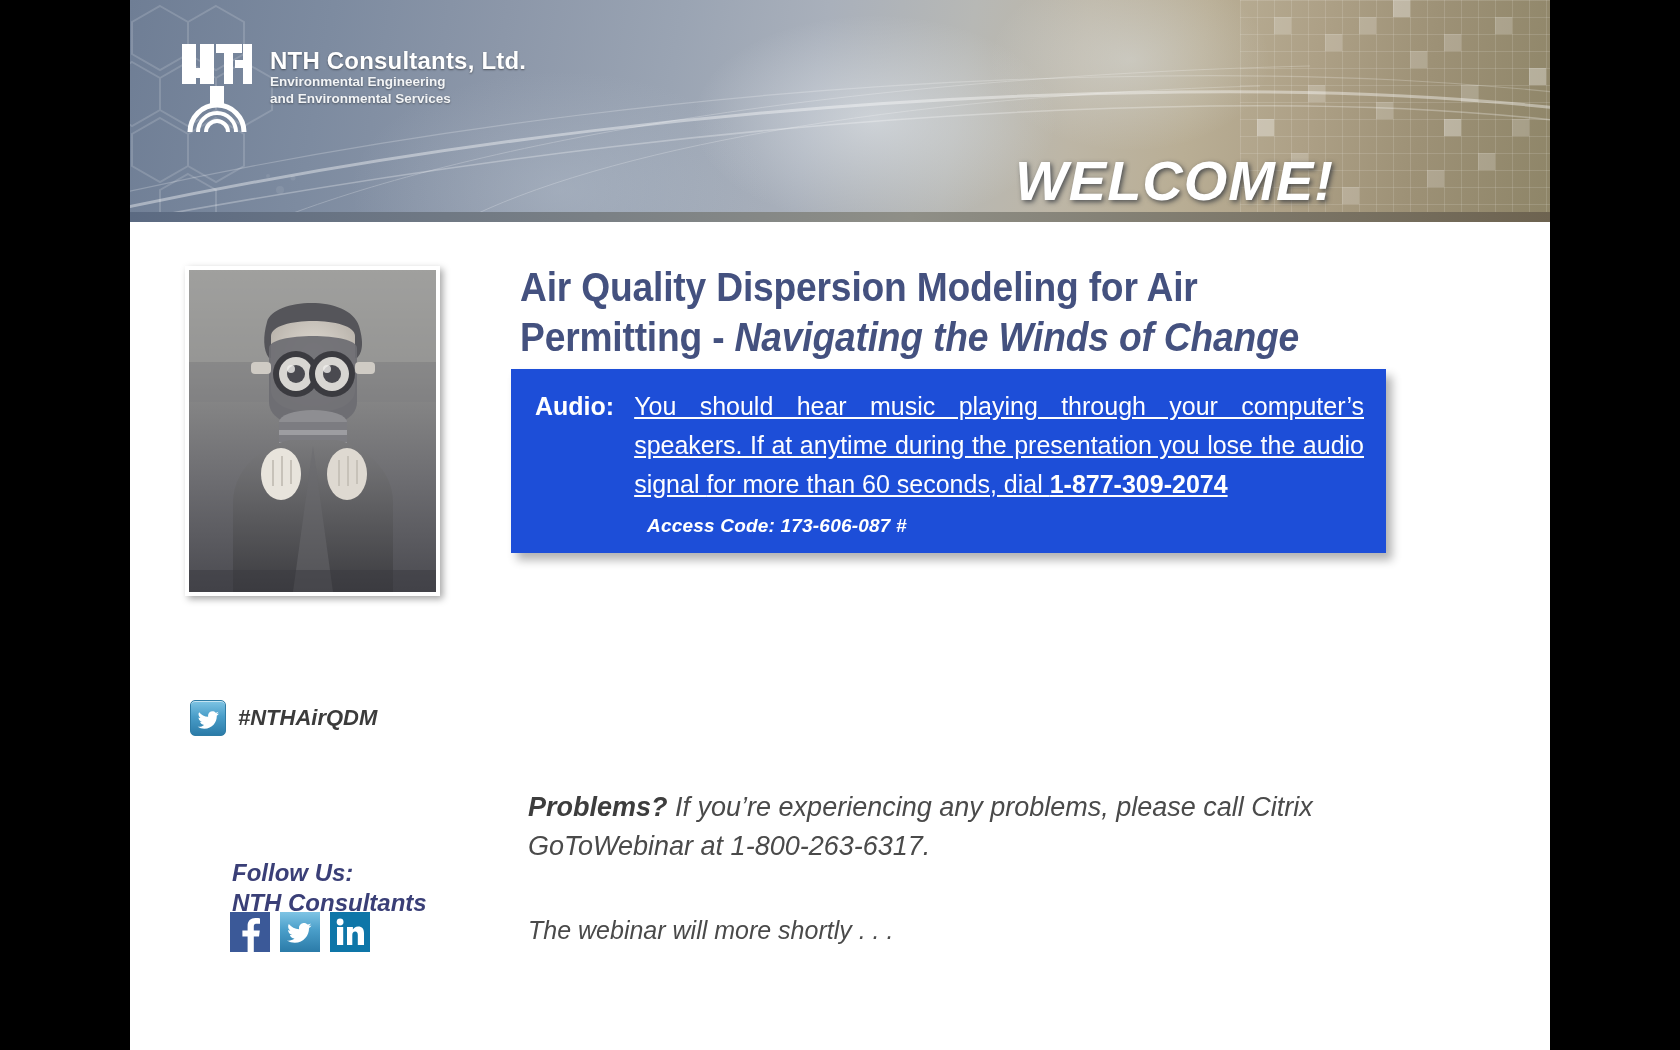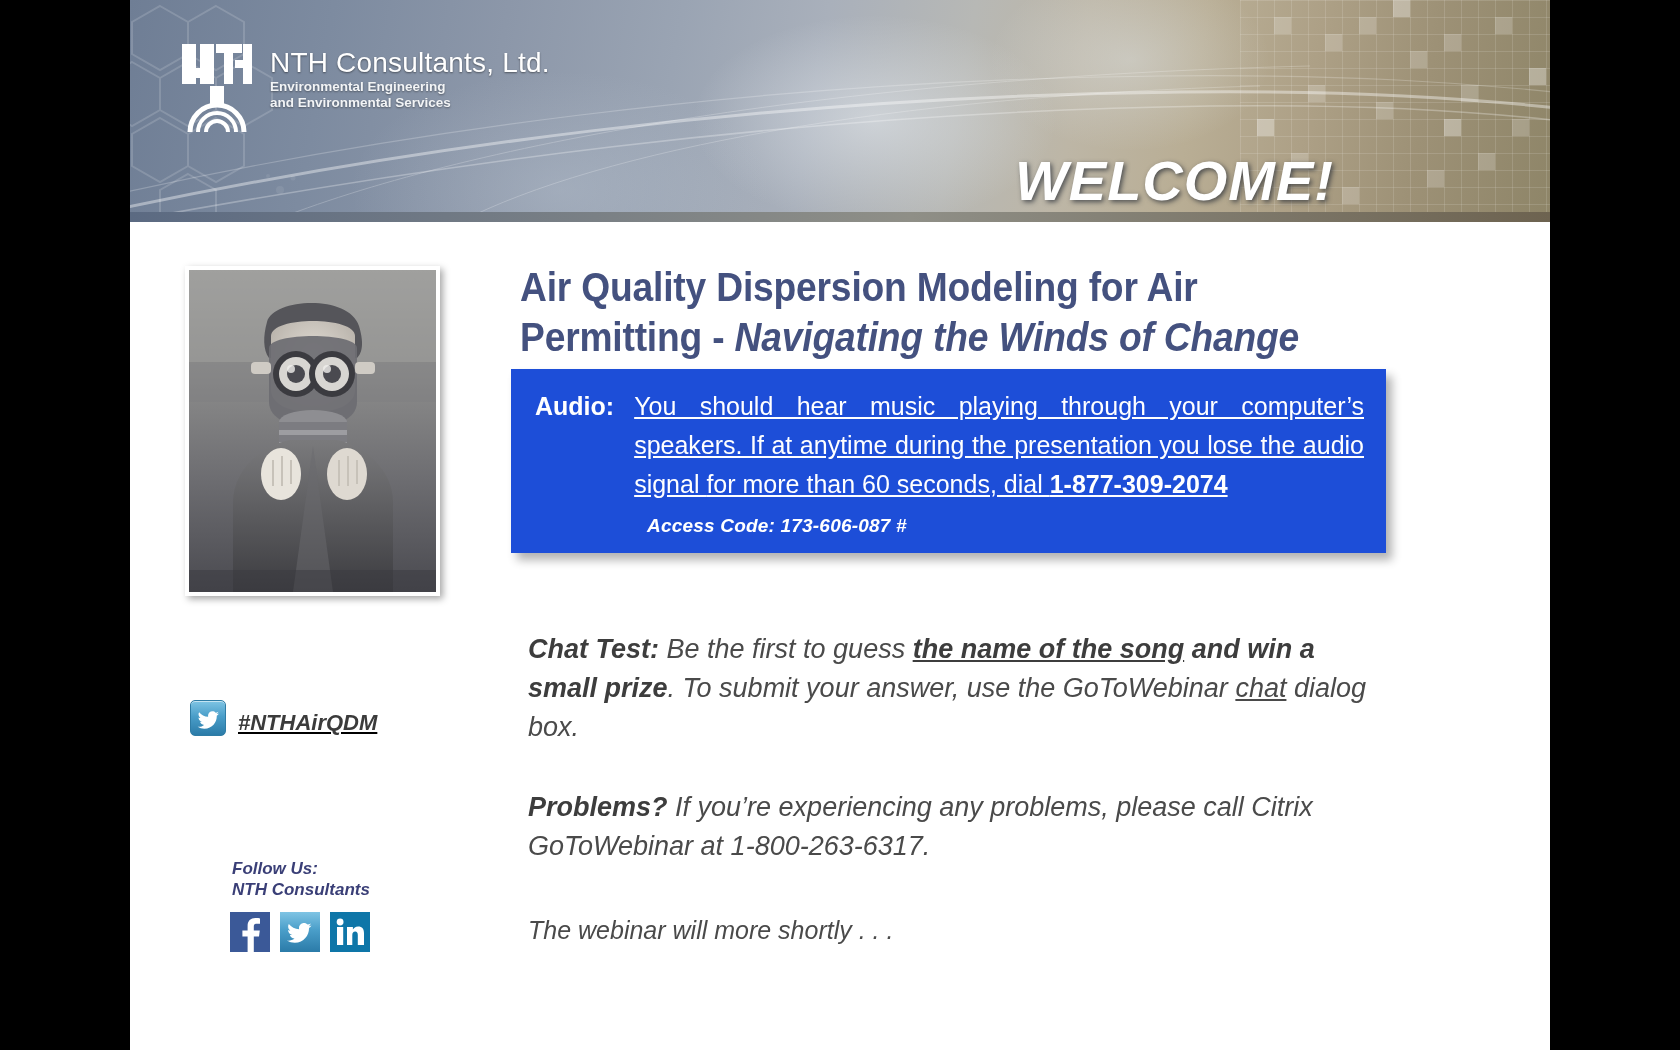--- a/index.html
+++ b/index.html
@@ -42,21 +42,21 @@
   #bannerbottom {
     position: absolute; left: 0; bottom: 0; width: 1420px; height: 10px;
     background: linear-gradient(90deg,#5b6a82 0%, #8f8f87 55%, #6d6350 100%);
   }
 
   
   #logo-block { position: absolute; left: 50px; top: 38px; display: flex; align-items: flex-start; }
   #logo-mark { width: 74px; height: 98px; position: relative; flex: 0 0 auto; }
   #logo-text { margin-left: 16px; padding-top: 10px; }
   #logo-name {
-    font-size: 28px; font-weight: normal; color: #fff; letter-spacing: .2px;
+    font-size: 24px; font-weight: bold; color: #fff; letter-spacing: .2px;
     text-shadow: 0 1px 2px rgba(0,0,0,.45); line-height: 1.1; white-space: nowrap;
   }
   .logo-sub {
     font-size: 13.5px; font-weight: bold; color: #f2f4f6; line-height: 1.22;
     text-shadow: 0 1px 2px rgba(0,0,0,.4); white-space: nowrap;
   }
   #welcome {
     position: absolute; right: 216px; top: 148px;
     font-size: 56px; font-weight: bold; font-style: italic; color: #ffffff;
     letter-spacing: 1px; text-shadow: 2px 2px 5px rgba(40,45,55,.75);
@@ -67,35 +67,35 @@
   
   #photo-frame {
     position: absolute; left: 55px; top: 266px; width: 255px; height: 330px;
     background: #fff; padding: 4px;
     box-shadow: 3px 3px 7px rgba(0,0,0,.35);
   }
   #photo { width: 100%; height: 100%; position: relative; overflow: hidden;
            background: linear-gradient(180deg,#9a9a98 0%, #8d8d8b 22%, #76767a 55%, #616166 80%, #4f4f54 100%); }
 
   #twitter-line {
-    position: absolute; left: 60px; top: 700px; display: flex; align-items: flex-end; gap: 12px; text-decoration: underline;
+    position: absolute; left: 60px; top: 700px; display: flex; align-items: center; gap: 12px;
   }
   .tw-badge {
     width: 36px; height: 36px; border-radius: 5px; flex: 0 0 auto;
     background: linear-gradient(180deg,#7fc4e4 0%,#4a9ec9 45%,#2b7ba8 100%);
     border: 1px solid #2f7ca5; position: relative;
     box-shadow: inset 0 1px 0 rgba(255,255,255,.55);
   }
   #twitter-handle {
     font-size: 22px; font-style: italic; font-weight: bold; color: #3b3b3b;
   }
 
   #follow-block { position: absolute; left: 102px; top: 858px; }
   .follow-txt {
-    font-size: 17px; font-weight: bold; font-style: italic; color: #3a3f77; line-height: 1.25;
+    font-size: 24px; font-weight: bold; font-style: italic; color: #3a3f77; line-height: 1.25;
   }
   #social-row { position: absolute; left: 100px; top: 912px; display: flex; gap: 10px; }
   .sbtn { width: 40px; height: 40px; position: relative; flex: 0 0 auto; }
   .s-fb { background: #3b5998; }
   .s-tw { background: linear-gradient(180deg,#7fc4e4 0%,#4a9ec9 45%,#2b7ba8 100%); }
   .s-li { background: #0e76a8; }
 
   
   #title {
     position: absolute; left: 390px; top: 262px; width: 850px;
@@ -368,24 +368,20 @@
   <div id="audio-box">
     <div id="audio-body">
       <div id="audio-label">Audio:</div>
       <div id="audio-text">
         <span>You should hear music playing through your computer’s speakers. If at anytime during the presentation you lose the audio signal </span><span class="u">for more than 60 seconds</span><span>, dial </span><span class="b">1-877-309-2074</span>
       </div>
     </div>
     <div id="access-code">Access Code:  173-606-087 #</div>
   </div>
 
-  <div class="para" id="para-chat">
-    <span class="hb">Chat Test:</span>
-    <span>Be the first to guess </span><span class="hb u">the name of the song</span><span class="hb"> and win a small prize</span><span>.  To submit your answer, use the GoToWebinar </span><span class="u">chat</span><span> dialog box.</span>
-  </div>
 
   <div class="para" id="para-problems">
     <span class="hb">Problems?</span>
     <span>If you’re experiencing any problems, please call Citrix GoToWebinar at 1-800-263-6317.</span>
   </div>
 
   <div class="para" id="para-start">The webinar will more shortly . . .</div>
 
 </div>
 

